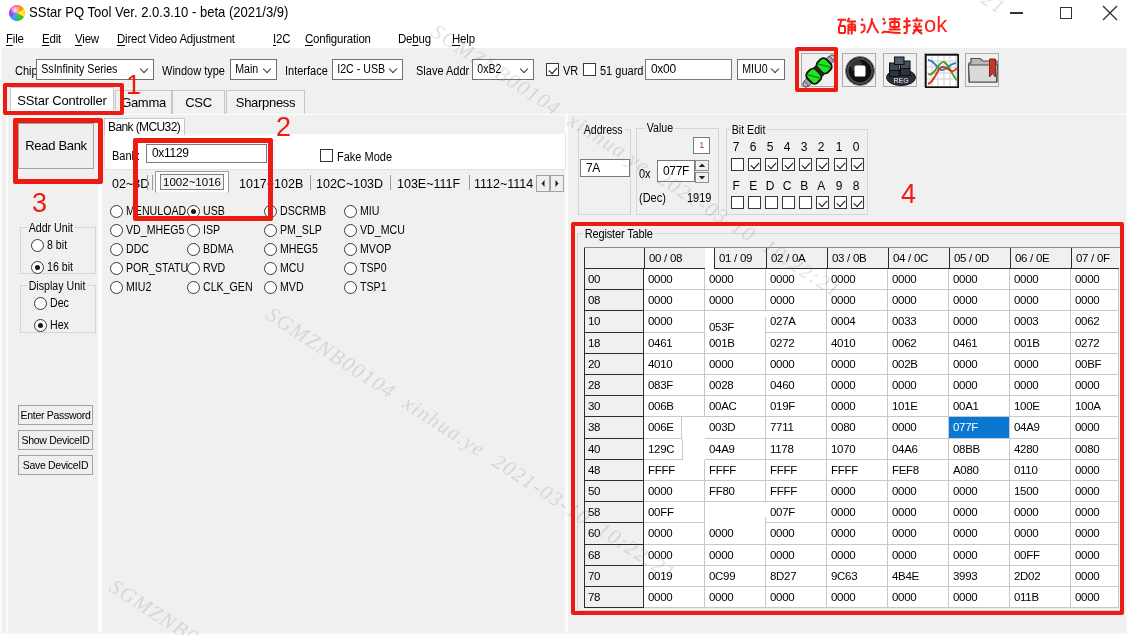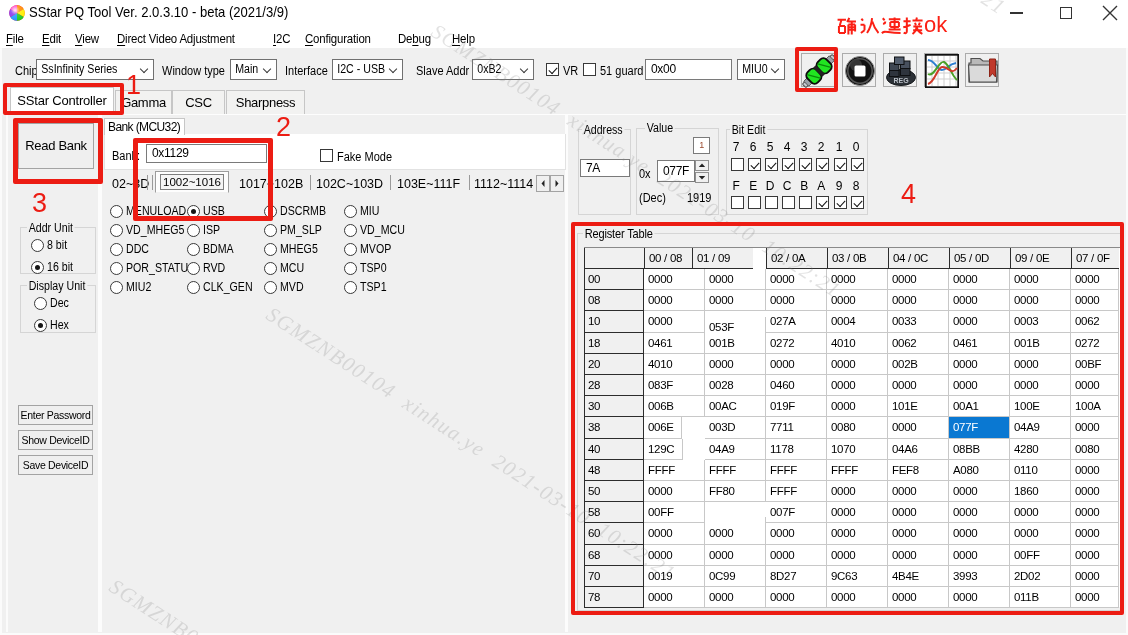--- a/index.html
+++ b/index.html
@@ -308,26 +308,26 @@
 <div class="bitlab" style="left:849px;top:140px;width:14px">0</div>
 <div class="cb on" style="left:851px;top:158px"></div>
 <div class="bitlab" style="left:849px;top:179px;width:14px">8</div>
 <div class="cb on" style="left:851px;top:196px"></div>
 <div class="rednum" style="left:901px;top:179px">4</div>
 <div class="gb" style="left:577px;top:233px;width:545px;height:378px"></div>
 <div class="gblab" style="left:583px;top:226px;font-size:13px;letter-spacing:-0.2px">Register Table</div>
 <div class="tbl" style="left:584px;top:247px;width:536px;height:360px">
     <div class="th corner" style="left:0;top:0;width:60px;height:21px"></div>
     <div class="th" style="left:60px;top:0;width:61px;height:21px">00 / 08</div>
-    <div class="th" style="left:108px;top:0;width:61px;height:21px">01 / 09</div>
+    <div class="th" style="left:130px;top:0;width:61px;height:21px">01 / 09</div>
     <div class="th" style="left:182px;top:0;width:61px;height:21px">02 / 0A</div>
     <div class="th" style="left:243px;top:0;width:61px;height:21px">03 / 0B</div>
     <div class="th" style="left:304px;top:0;width:61px;height:21px">04 / 0C</div>
     <div class="th" style="left:365px;top:0;width:61px;height:21px">05 / 0D</div>
-    <div class="th" style="left:426px;top:0;width:61px;height:21px">09 / 0E</div>
+    <div class="th" style="left:426px;top:0;width:61px;height:21px">06 / 0E</div>
     <div class="th" style="left:487px;top:0;width:48px;height:21px">07 / 0F</div>
     <div class="rh" style="left:0;top:21.0px;width:60px;height:21.2px">00</div>
     <div class="td" style="left:60px;top:21.0px;width:61px;height:21.2px">0000</div>
     <div class="td" style="left:121px;top:21.0px;width:61px;height:21.2px">0000</div>
     <div class="td" style="left:182px;top:21.0px;width:61px;height:21.2px">0000</div>
     <div class="td" style="left:243px;top:21.0px;width:61px;height:21.2px">0000</div>
     <div class="td" style="left:304px;top:21.0px;width:61px;height:21.2px">0000</div>
     <div class="td" style="left:365px;top:21.0px;width:61px;height:21.2px">0000</div>
     <div class="td" style="left:426px;top:21.0px;width:61px;height:21.2px">0000</div>
     <div class="td" style="left:487px;top:21.0px;width:48px;height:21.2px">0000</div>
@@ -412,21 +412,21 @@
     <div class="td" style="left:365px;top:211.8px;width:61px;height:21.2px">A080</div>
     <div class="td" style="left:426px;top:211.8px;width:61px;height:21.2px">0110</div>
     <div class="td" style="left:487px;top:211.8px;width:48px;height:21.2px">0000</div>
     <div class="rh" style="left:0;top:233.0px;width:60px;height:21.2px">50</div>
     <div class="td" style="left:60px;top:233.0px;width:61px;height:21.2px">0000</div>
     <div class="td" style="left:121px;top:233.0px;width:61px;height:21.2px">FF80</div>
     <div class="td" style="left:182px;top:233.0px;width:61px;height:21.2px">FFFF</div>
     <div class="td" style="left:243px;top:233.0px;width:61px;height:21.2px">0000</div>
     <div class="td" style="left:304px;top:233.0px;width:61px;height:21.2px">0000</div>
     <div class="td" style="left:365px;top:233.0px;width:61px;height:21.2px">0000</div>
-    <div class="td" style="left:426px;top:233.0px;width:61px;height:21.2px">1860</div>
+    <div class="td" style="left:426px;top:233.0px;width:61px;height:21.2px">1500</div>
     <div class="td" style="left:487px;top:233.0px;width:48px;height:21.2px">0000</div>
     <div class="rh" style="left:0;top:254.2px;width:60px;height:21.2px">58</div>
     <div class="td" style="left:60px;top:254.2px;width:61px;height:21.2px">00FF</div>
     <div class="td" style="left:121px;top:269px;width:61px;height:21.2px">107F</div>
     <div class="td" style="left:182px;top:254.2px;width:61px;height:21.2px">007F</div>
     <div class="td" style="left:243px;top:254.2px;width:61px;height:21.2px">0000</div>
     <div class="td" style="left:304px;top:254.2px;width:61px;height:21.2px">0000</div>
     <div class="td" style="left:365px;top:254.2px;width:61px;height:21.2px">0000</div>
     <div class="td" style="left:426px;top:254.2px;width:61px;height:21.2px">0000</div>
     <div class="td" style="left:487px;top:254.2px;width:48px;height:21.2px">0000</div>

